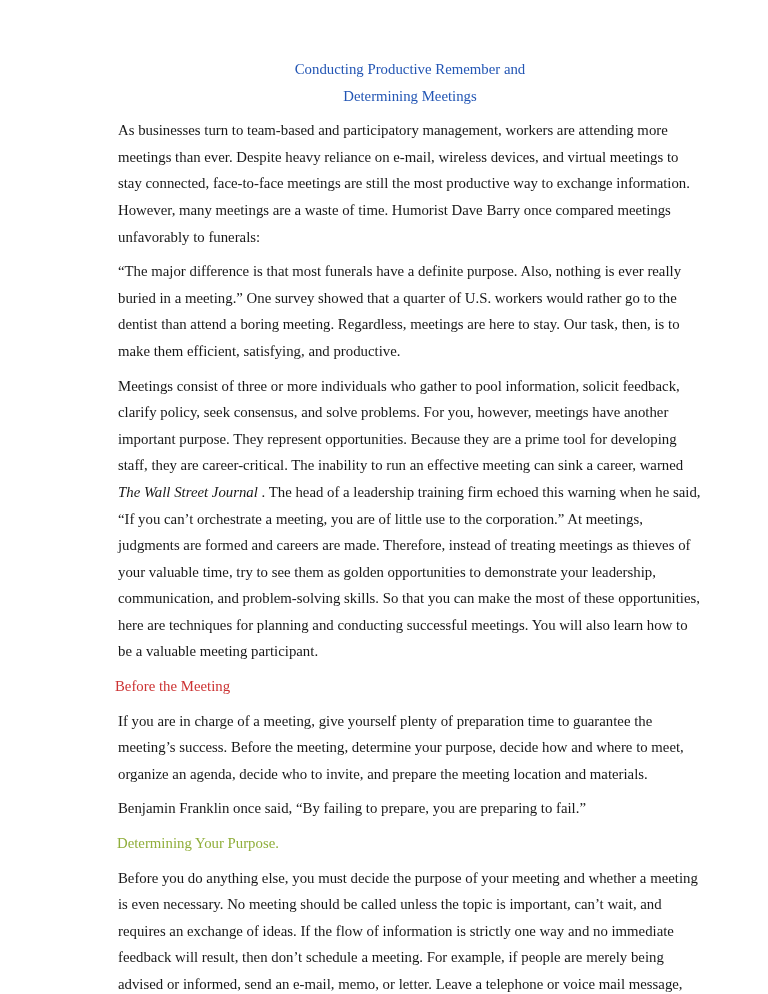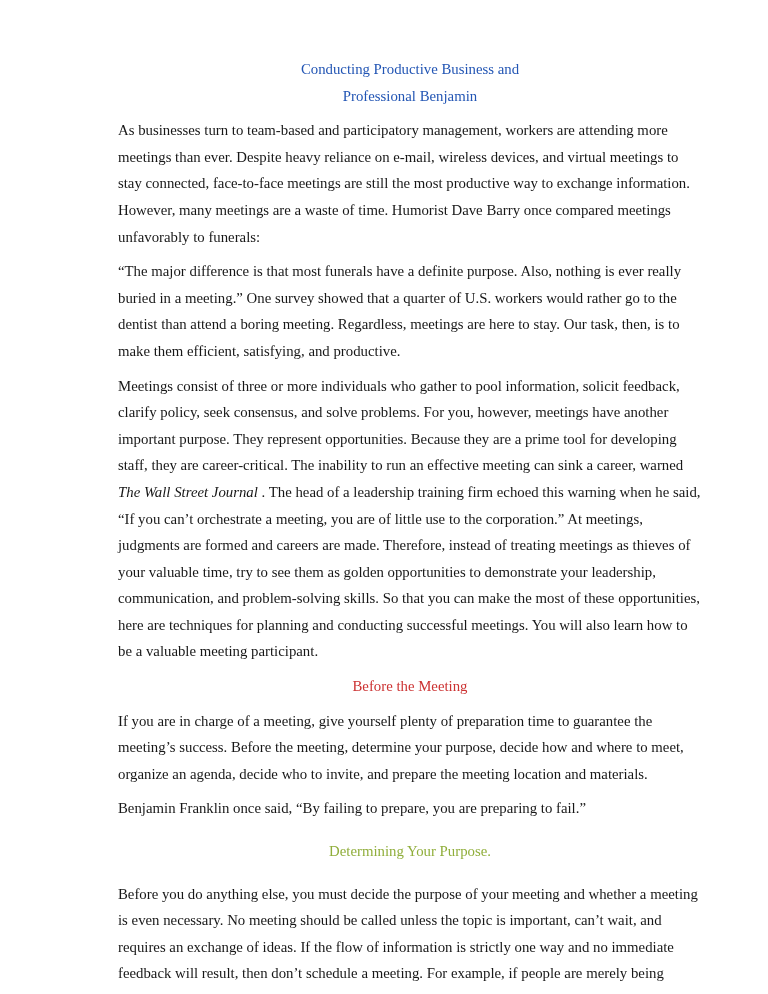--- a/index.html
+++ b/index.html
@@ -30,42 +30,41 @@
     text-align: center;
     color: var(--title_blue, #2255B4);
     font-weight: normal;
     font-size: 14.8px;
     margin: 0;
   }
   .doc-title .title-line {
     display: block;
   }
   .section-heading-red {
-    text-align: center;
     color: var(--heading_red, #CC3232);
     margin: 5px;
   }
   .section-heading-green {
-    text-align: center;
+    text-align: left;
     color: var(--heading_green, #90AE3B);
-    margin: 16px;
+    margin: 7px;
   }
   em.journal {
     font-style: italic;
   }
 </style>
 </head>
 <body>
 
 <div class="page">
   <div class="content">
 
     <h1 class="doc-title">
-      <span class="title-line">Conducting Productive Business and</span>
-      <span class="title-line">Professional Benjamin</span>
+      <span class="title-line">Conducting Productive Remember and</span>
+      <span class="title-line">Determining Meetings</span>
     </h1>
 
     <p>As businesses turn to team-based and participatory management, workers are attending more meetings than ever. Despite heavy reliance on e-mail, wireless devices, and virtual meetings to stay connected, face-to-face meetings are still the most productive way to exchange information. However, many meetings are a waste of time. Humorist Dave Barry once compared meetings unfavorably to funerals:</p>
 
     <p>“The major difference is that most funerals have a definite purpose. Also, nothing is ever really buried in a meeting.” One survey showed that a quarter of U.S. workers would rather go to the dentist than attend a boring meeting. Regardless, meetings are here to stay. Our task, then, is to make them efficient, satisfying, and productive.</p>
 
     <p>
       <span>Meetings consist of three or more individuals who gather to pool information, solicit feedback, clarify policy, seek consensus, and solve problems. For you, however, meetings have another important purpose. They represent opportunities. Because they are a prime tool for developing staff, they are career-critical. The inability to run an effective meeting can sink a career, warned </span><em class="journal">The Wall Street Journal</em><span> . The head of a leadership training firm echoed this warning when he said, “If you can’t orchestrate a meeting, you are of little use to the corporation.” At meetings, judgments are formed and careers are made. Therefore, instead of treating meetings as thieves of your valuable time, try to see them as golden opportunities to demonstrate your leadership, communication, and problem-solving skills. So that you can make the most of these opportunities, here are techniques for planning and conducting successful meetings. You will also learn how to be a valuable meeting participant.</span>
     </p>
 

